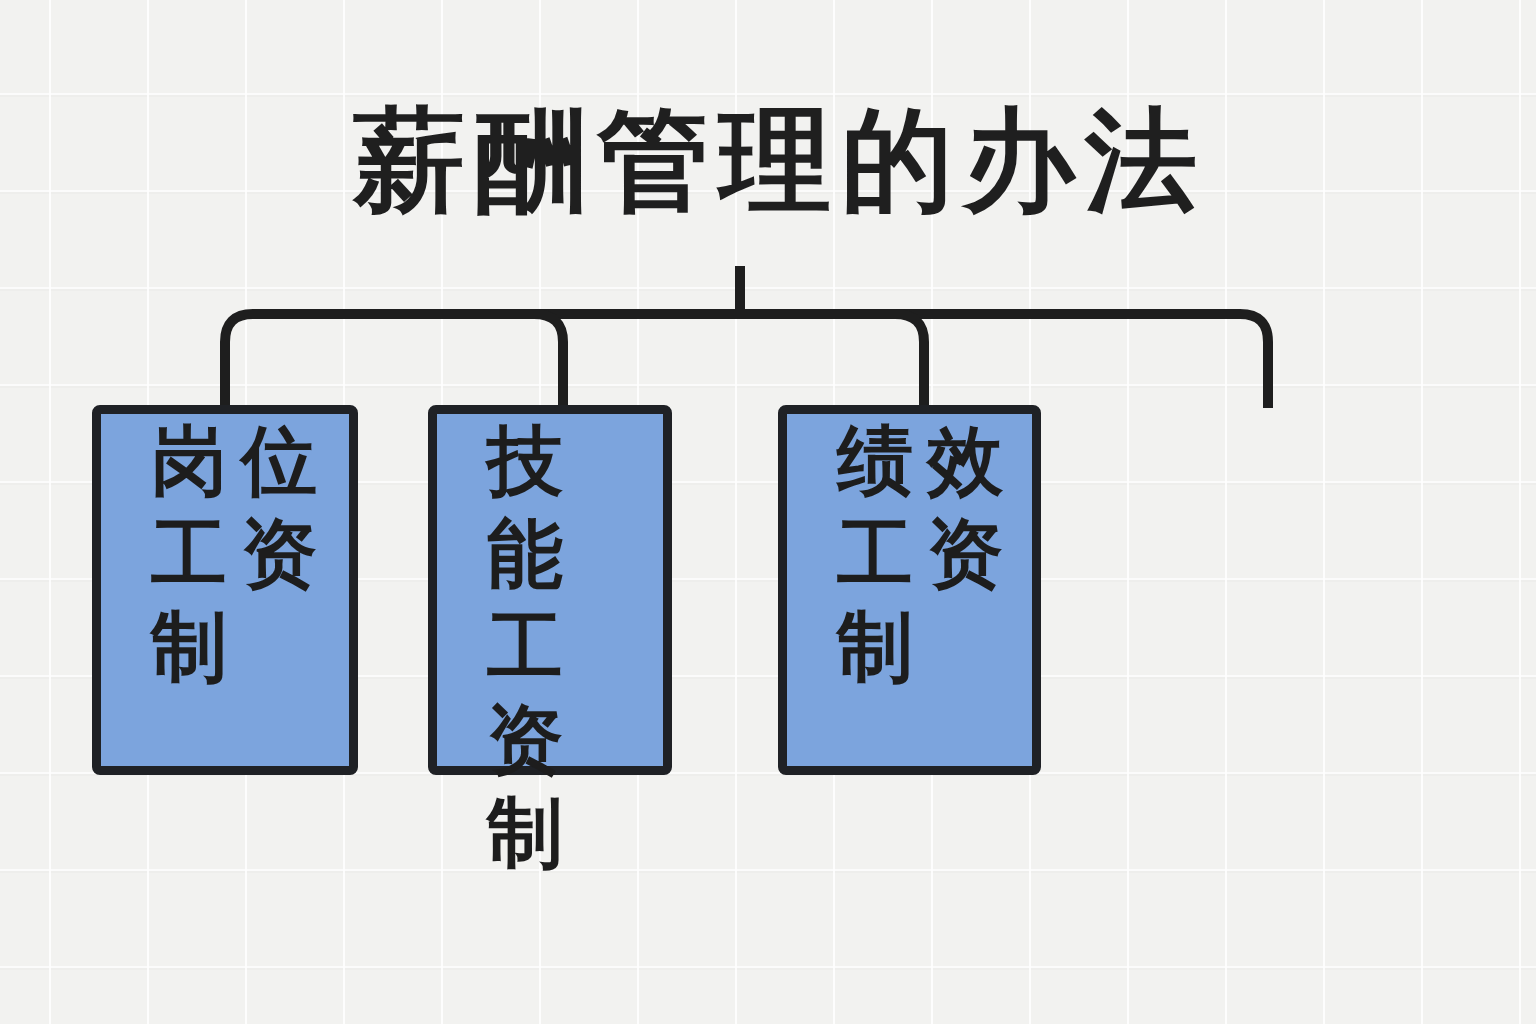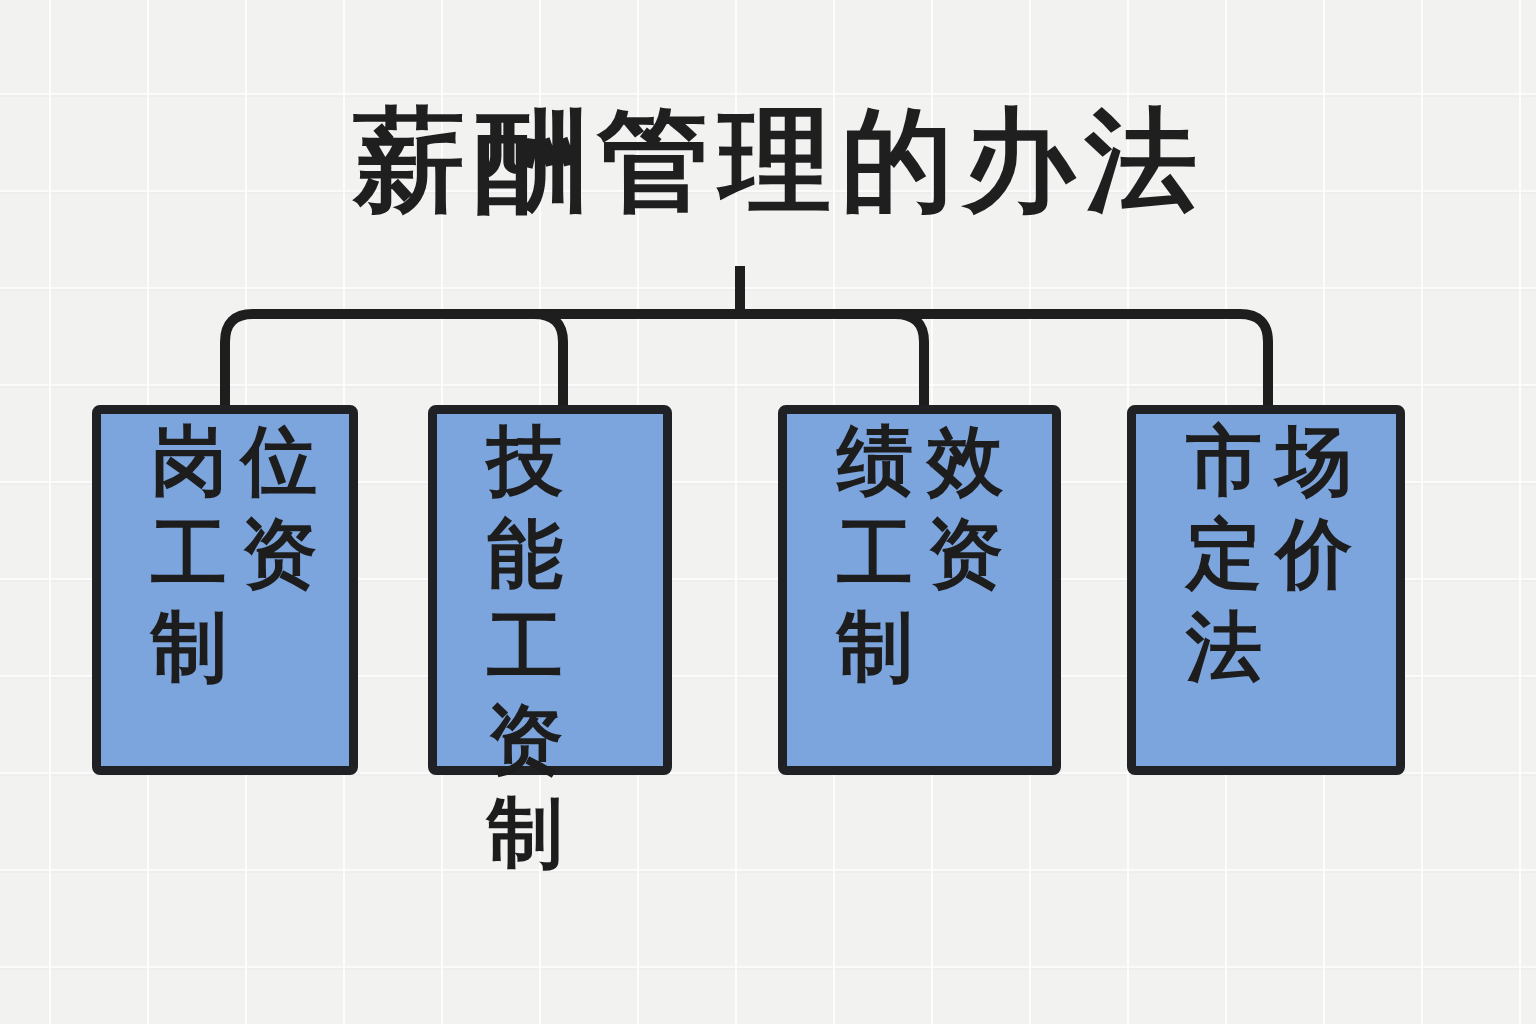--- a/index.html
+++ b/index.html
@@ -62,21 +62,21 @@
     font-size: 76px;
     line-height: 93px;
     font-weight: 900;
     letter-spacing: 14px;
     color: #1d1d1d;
     white-space: pre-line;
     text-align: left;
   }
   .box-1 { left: 92px;   width: 266px; }
   .box-2 { left: 428px;  width: 244px; }
-  .box-3 { left: 778px;  width: 283px; }
+  .box-3 { left: 778px;  width: 263px; }
   .box-4 { left: 1127px; width: 278px; }
 </style>
 </head>
 <body>
 
 <div class="canvas">
 
   <div class="diagram-title">薪酬管理的办法</div>
 
   <svg class="connectors" viewBox="0 0 1536 1024" xmlns="http://www.w3.org/2000/svg">
@@ -97,19 +97,14 @@
 工资
 制</span>
   </div>
 
   <div class="node-box box-3">
     <span class="node-label">绩效
 工资
 制</span>
   </div>
 
-  <div class="node-box box-4">
-    <span class="node-label">市场
-定价
-法</span>
-  </div>
 
 </div>
 
 </body></html>

